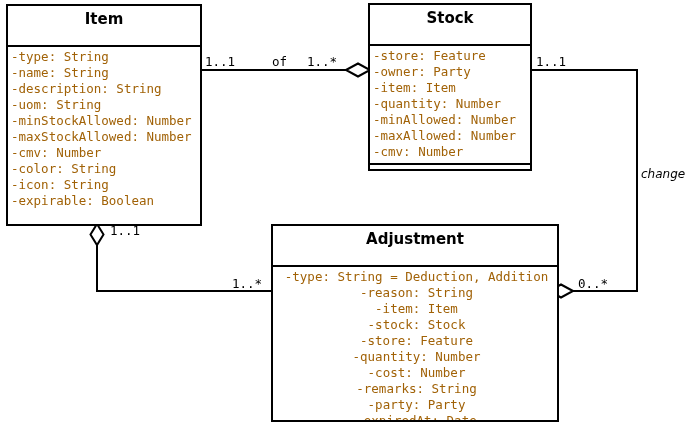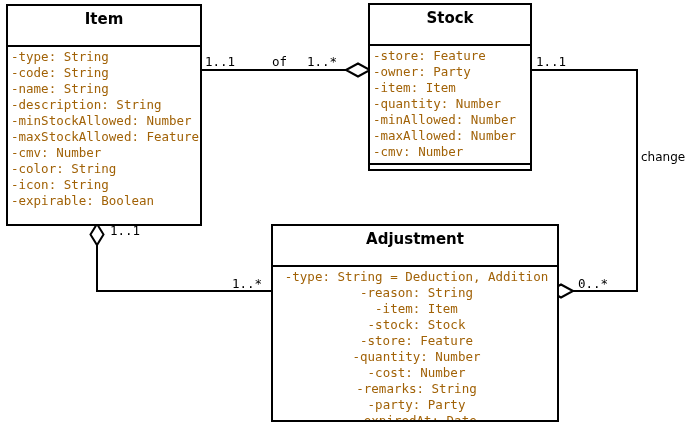--- a/index.html
+++ b/index.html
@@ -92,25 +92,25 @@
     <g>
       <polyline points="97,245 97,291 271,291" fill="none" stroke="#000000" stroke-width="2"></polyline>
       <polygon points="97,224 103.5,234.5 97,245 90.5,234.5" fill="#ffffff" stroke="#000000" stroke-width="2"></polygon>
     </g>
   </svg>
 
   <div class="umlclass" style="left:6px; top:4px; width:196px; height:222px;">
     <div class="cls-title">Item</div>
     <div class="cls-attrs" style="height:186px;">
       <div class="attr">-type: String</div>
-      <div class="attr">-code: String</div>
       <div class="attr">-name: String</div>
       <div class="attr">-description: String</div>
+      <div class="attr">-uom: String</div>
       <div class="attr">-minStockAllowed: Number</div>
-      <div class="attr">-maxStockAllowed: Feature</div>
+      <div class="attr">-maxStockAllowed: Number</div>
       <div class="attr">-cmv: Number</div>
       <div class="attr">-color: String</div>
       <div class="attr">-icon: String</div>
       <div class="attr">-expirable: Boolean</div>
     </div>
     <div class="cls-ops"></div>
   </div>
 
   <div class="umlclass" style="left:368px; top:3px; width:164px; height:168px;">
     <div class="cls-title">Stock</div>
@@ -141,19 +141,19 @@
       <div class="attr">-expiredAt: Date</div>
     </div>
     <div class="cls-ops"></div>
   </div>
 
   <div class="edge-label" style="left:205px; top:55px;">1..1</div>
   <div class="edge-label" style="left:272px; top:55px;">of</div>
   <div class="edge-label" style="left:307px; top:55px;">1..*</div>
 
   <div class="edge-label" style="left:536px; top:55px;">1..1</div>
-  <div class="edge-label sans" style="left:641px; top:150px;">change</div>
+  <div class="edge-label sans" style="left:641px; top:167px;font-style:italic;">change</div>
   <div class="edge-label" style="left:578px; top:277px;">0..*</div>
 
   <div class="edge-label" style="left:110px; top:224px;">1..1</div>
   <div class="edge-label" style="left:232px; top:277px;">1..*</div>
 
 </div>
 
 </body></html>

